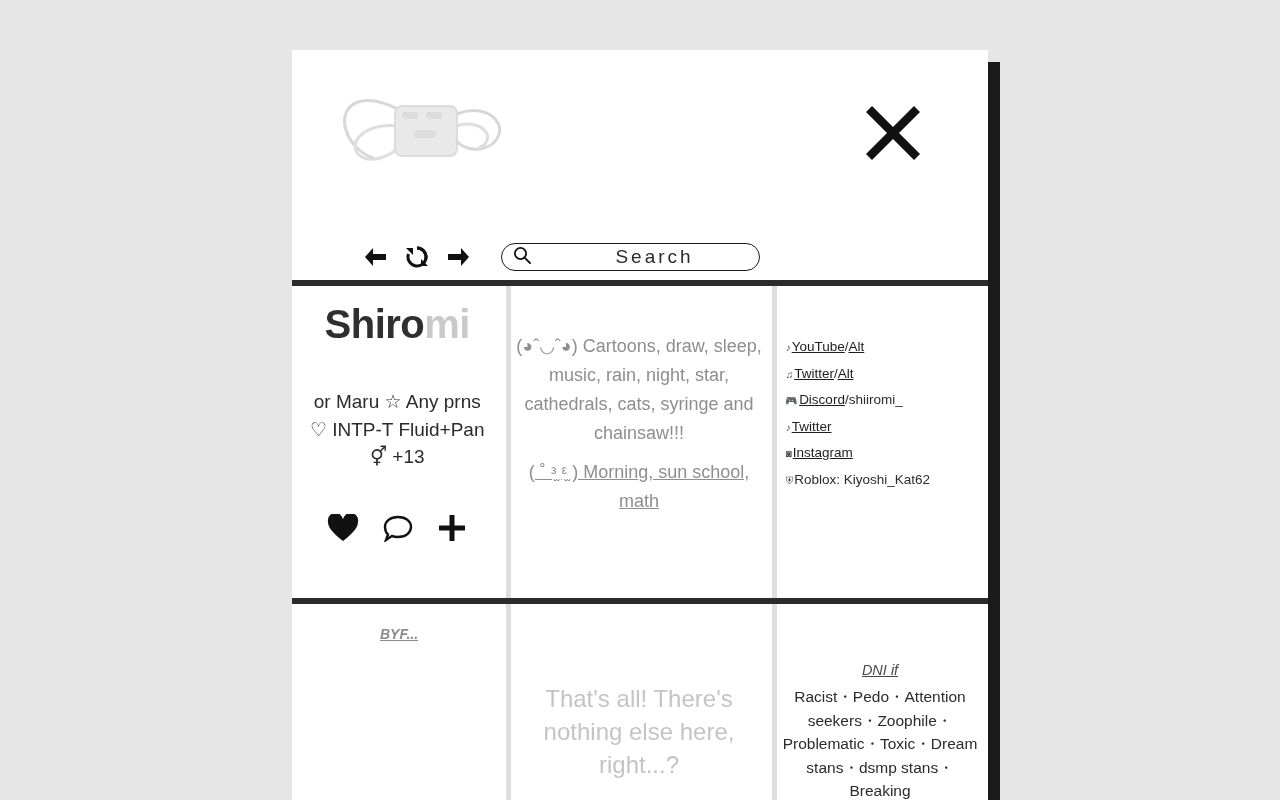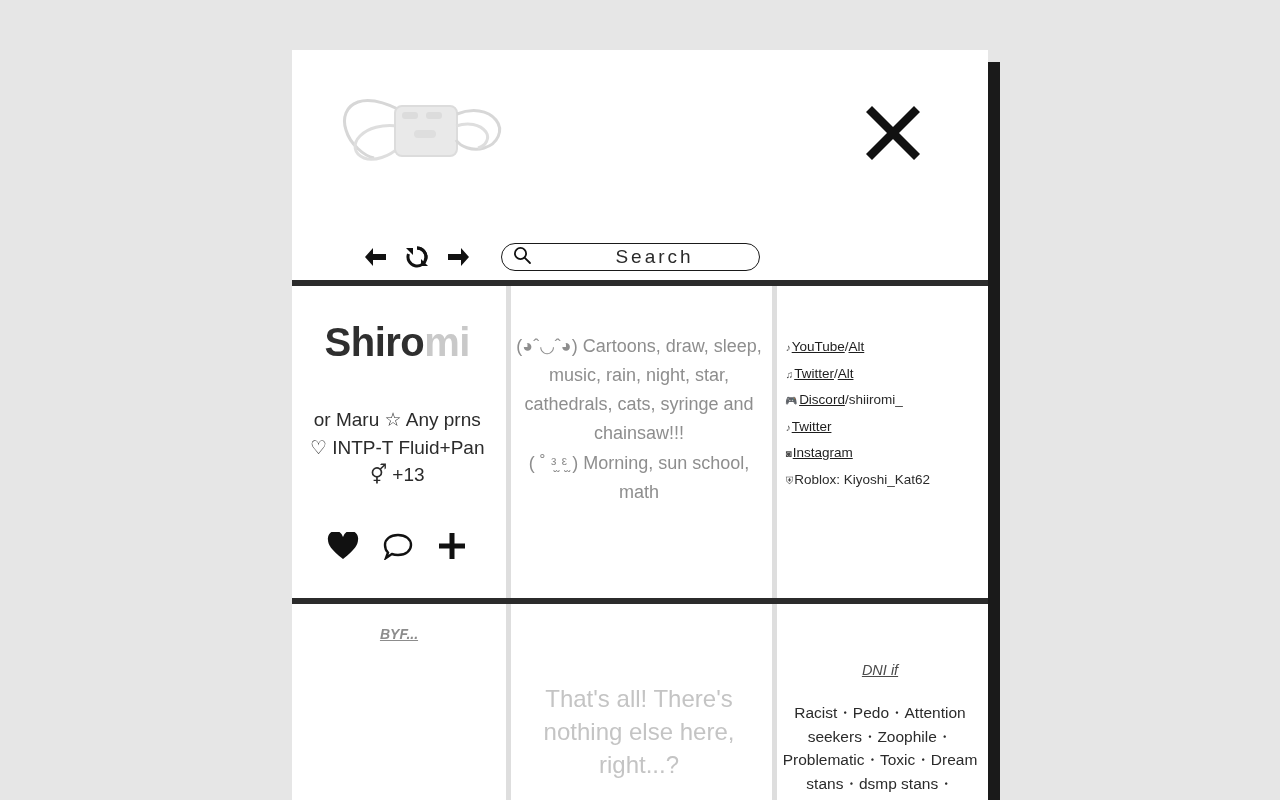--- a/index.html
+++ b/index.html
@@ -122,21 +122,21 @@
 
   
   .mid {
     display: flex;
     height: 312px;
     position: relative;
   }
   .mid-col {
     position: relative;
   }
-  .col-a { width: 214px; padding: 34px 12px 0 12px; text-align: center; }
+  .col-a { width: 214px; padding: 16px 12px 0 12px; text-align: center; }
   .col-b { width: 278px; padding: 46px 10px 0 10px; text-align: center; }
   .col-c { width: 216px; padding: 54px 8px 0 10px; }
 
   .vline {
     position: absolute;
     top: 0;
     width: 5px;
     height: 100%;
     background: #dedede;
   }
@@ -172,21 +172,21 @@
     align-items: center;
     justify-content: center;
     cursor: pointer;
   }
 
   .interests {
     font-size: 18px;
     line-height: 1.62;
     color: #8e8e8e;
   }
-  .interests .line2 { display: block; }
+  .interests .line2 { margin-top: 9px; display: block; text-decoration: underline; }
 
   .links { margin-top: 0; }
   .link-row {
     font-size: 13.5px;
     color: #2b2b2b;
     line-height: 1.0;
     margin-bottom: 13px;
     white-space: nowrap;
   }
   .link-row .gly {
@@ -228,21 +228,21 @@
   .allthat {
     font-size: 24px;
     line-height: 1.38;
     color: #c4c4c4;
   }
   .dni-head {
     font-size: 14.5px;
     font-style: italic;
     color: #4a4a4a;
     text-decoration: underline;
-    margin-bottom: 23px;
+    margin-bottom: 7px;
   }
   .dni-body {
     font-size: 15.5px;
     line-height: 1.52;
     color: #2b2b2b;
   }
 </style>
 </head>
 <body>
 

